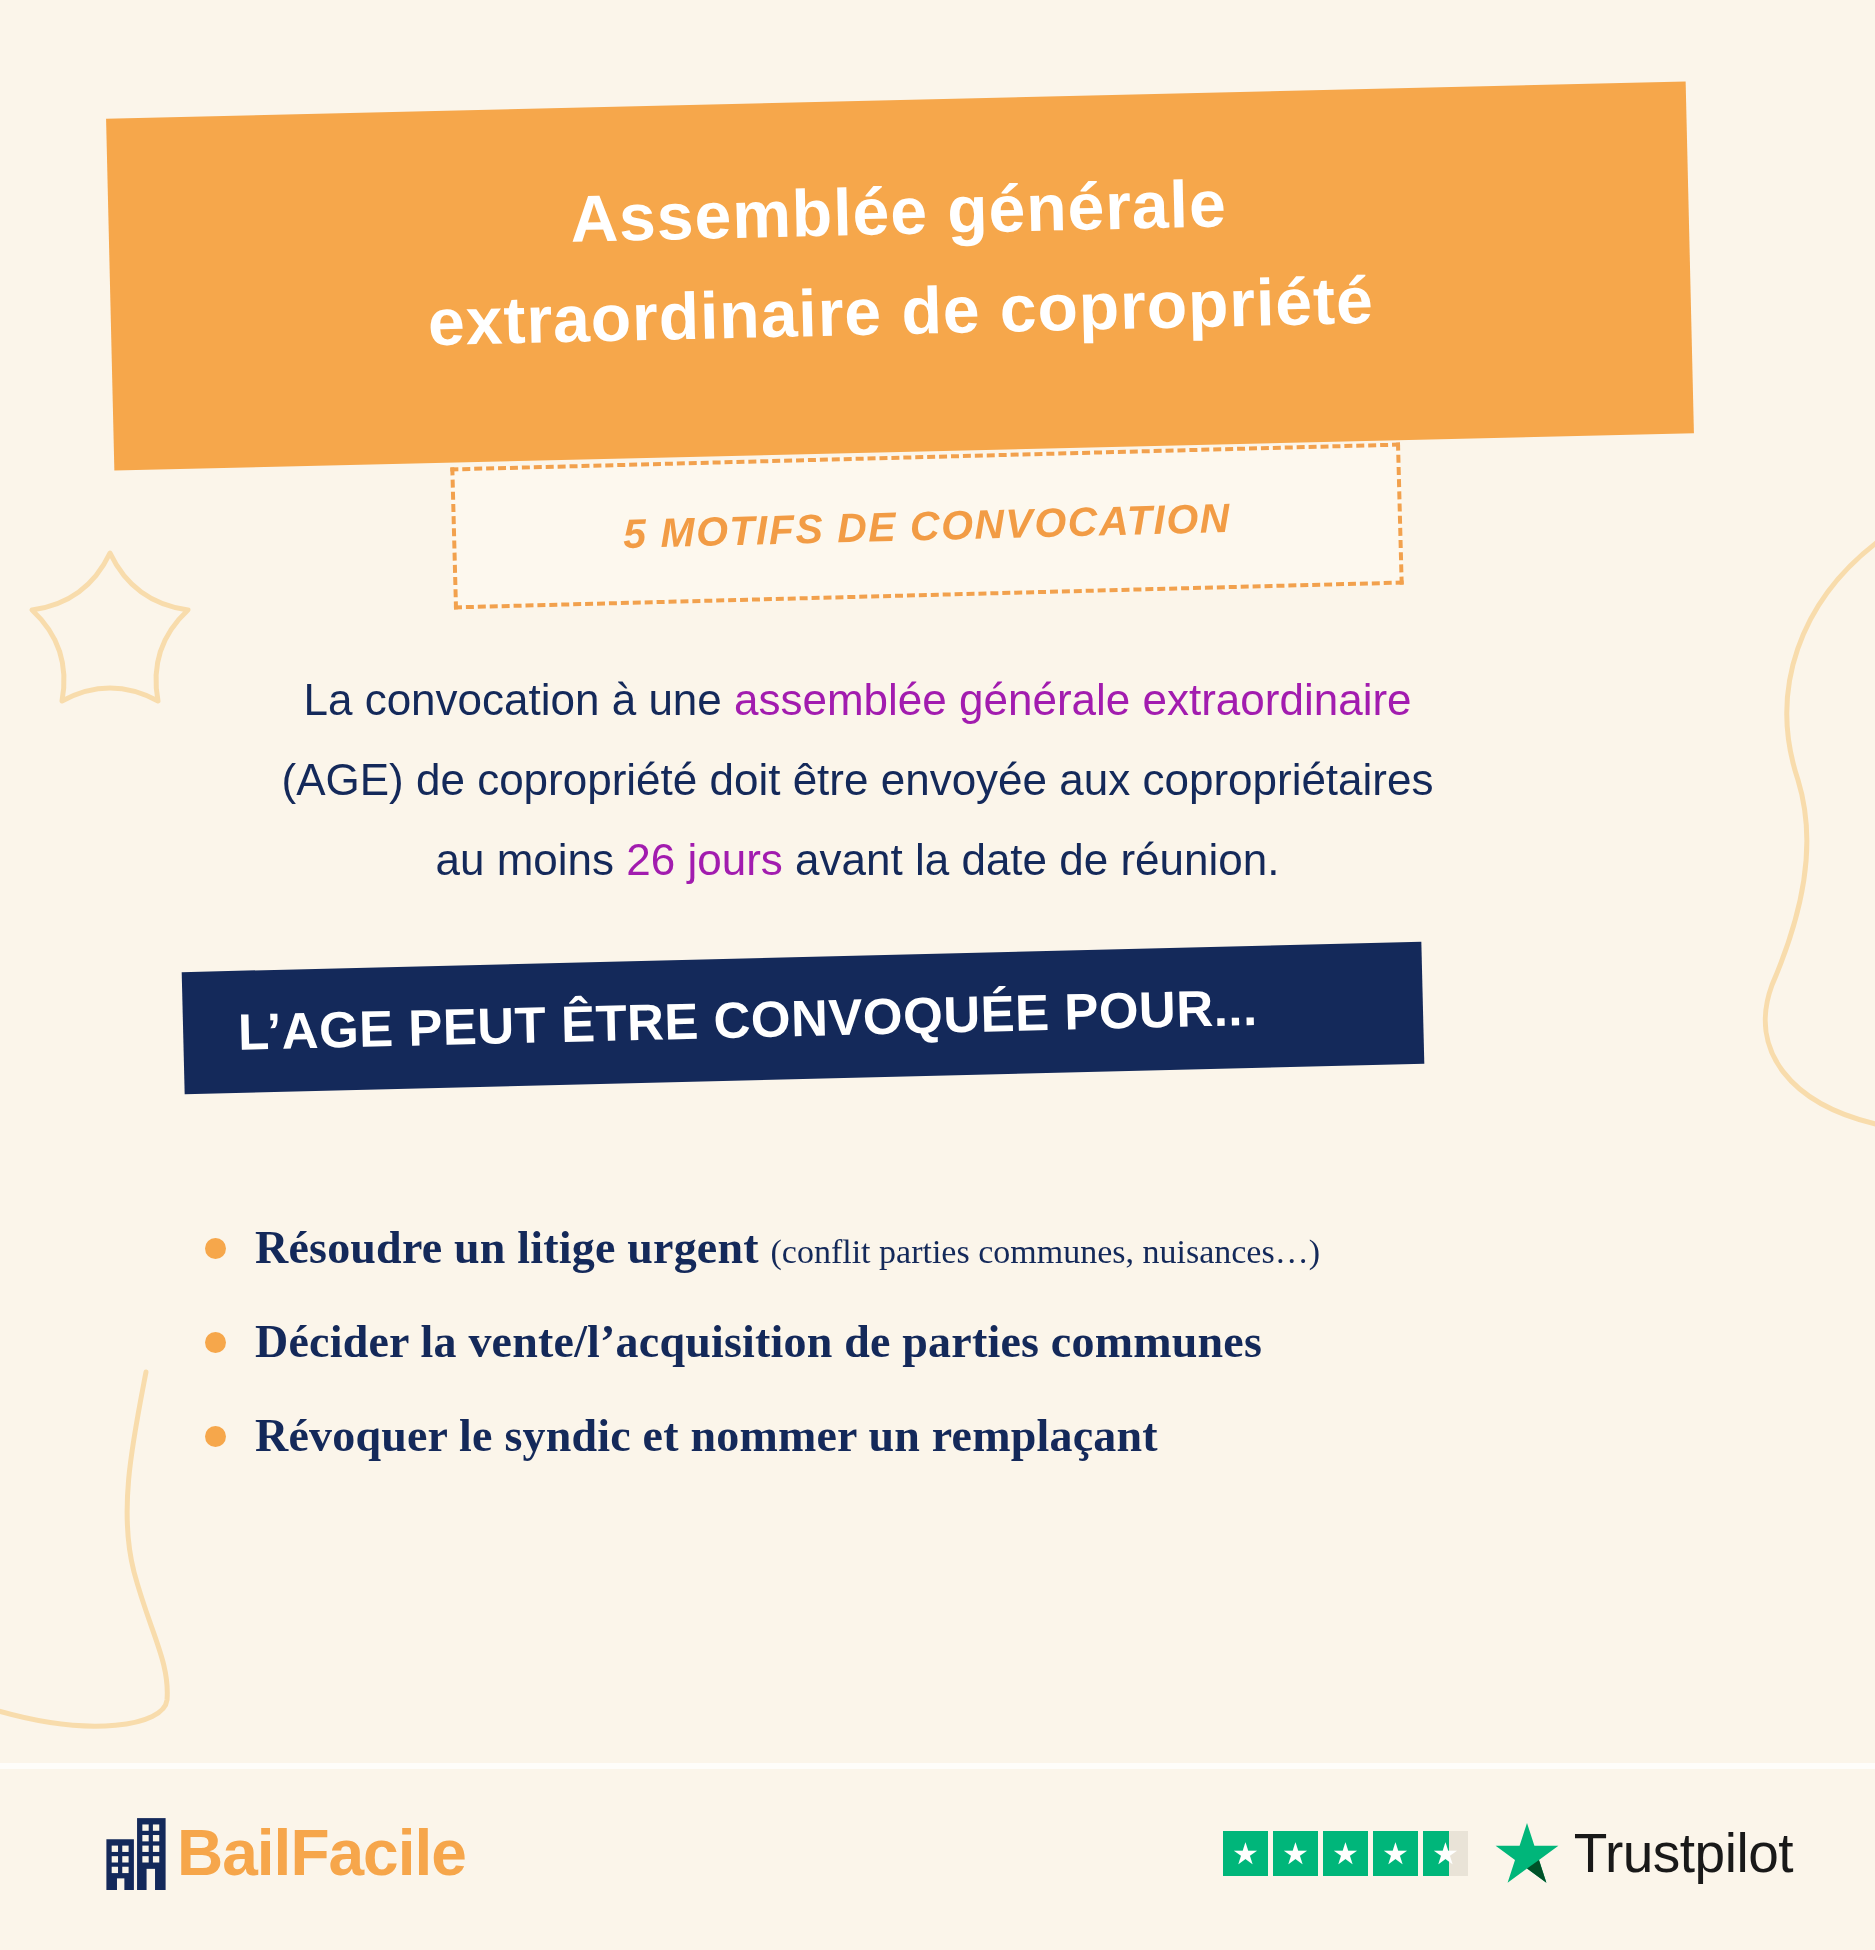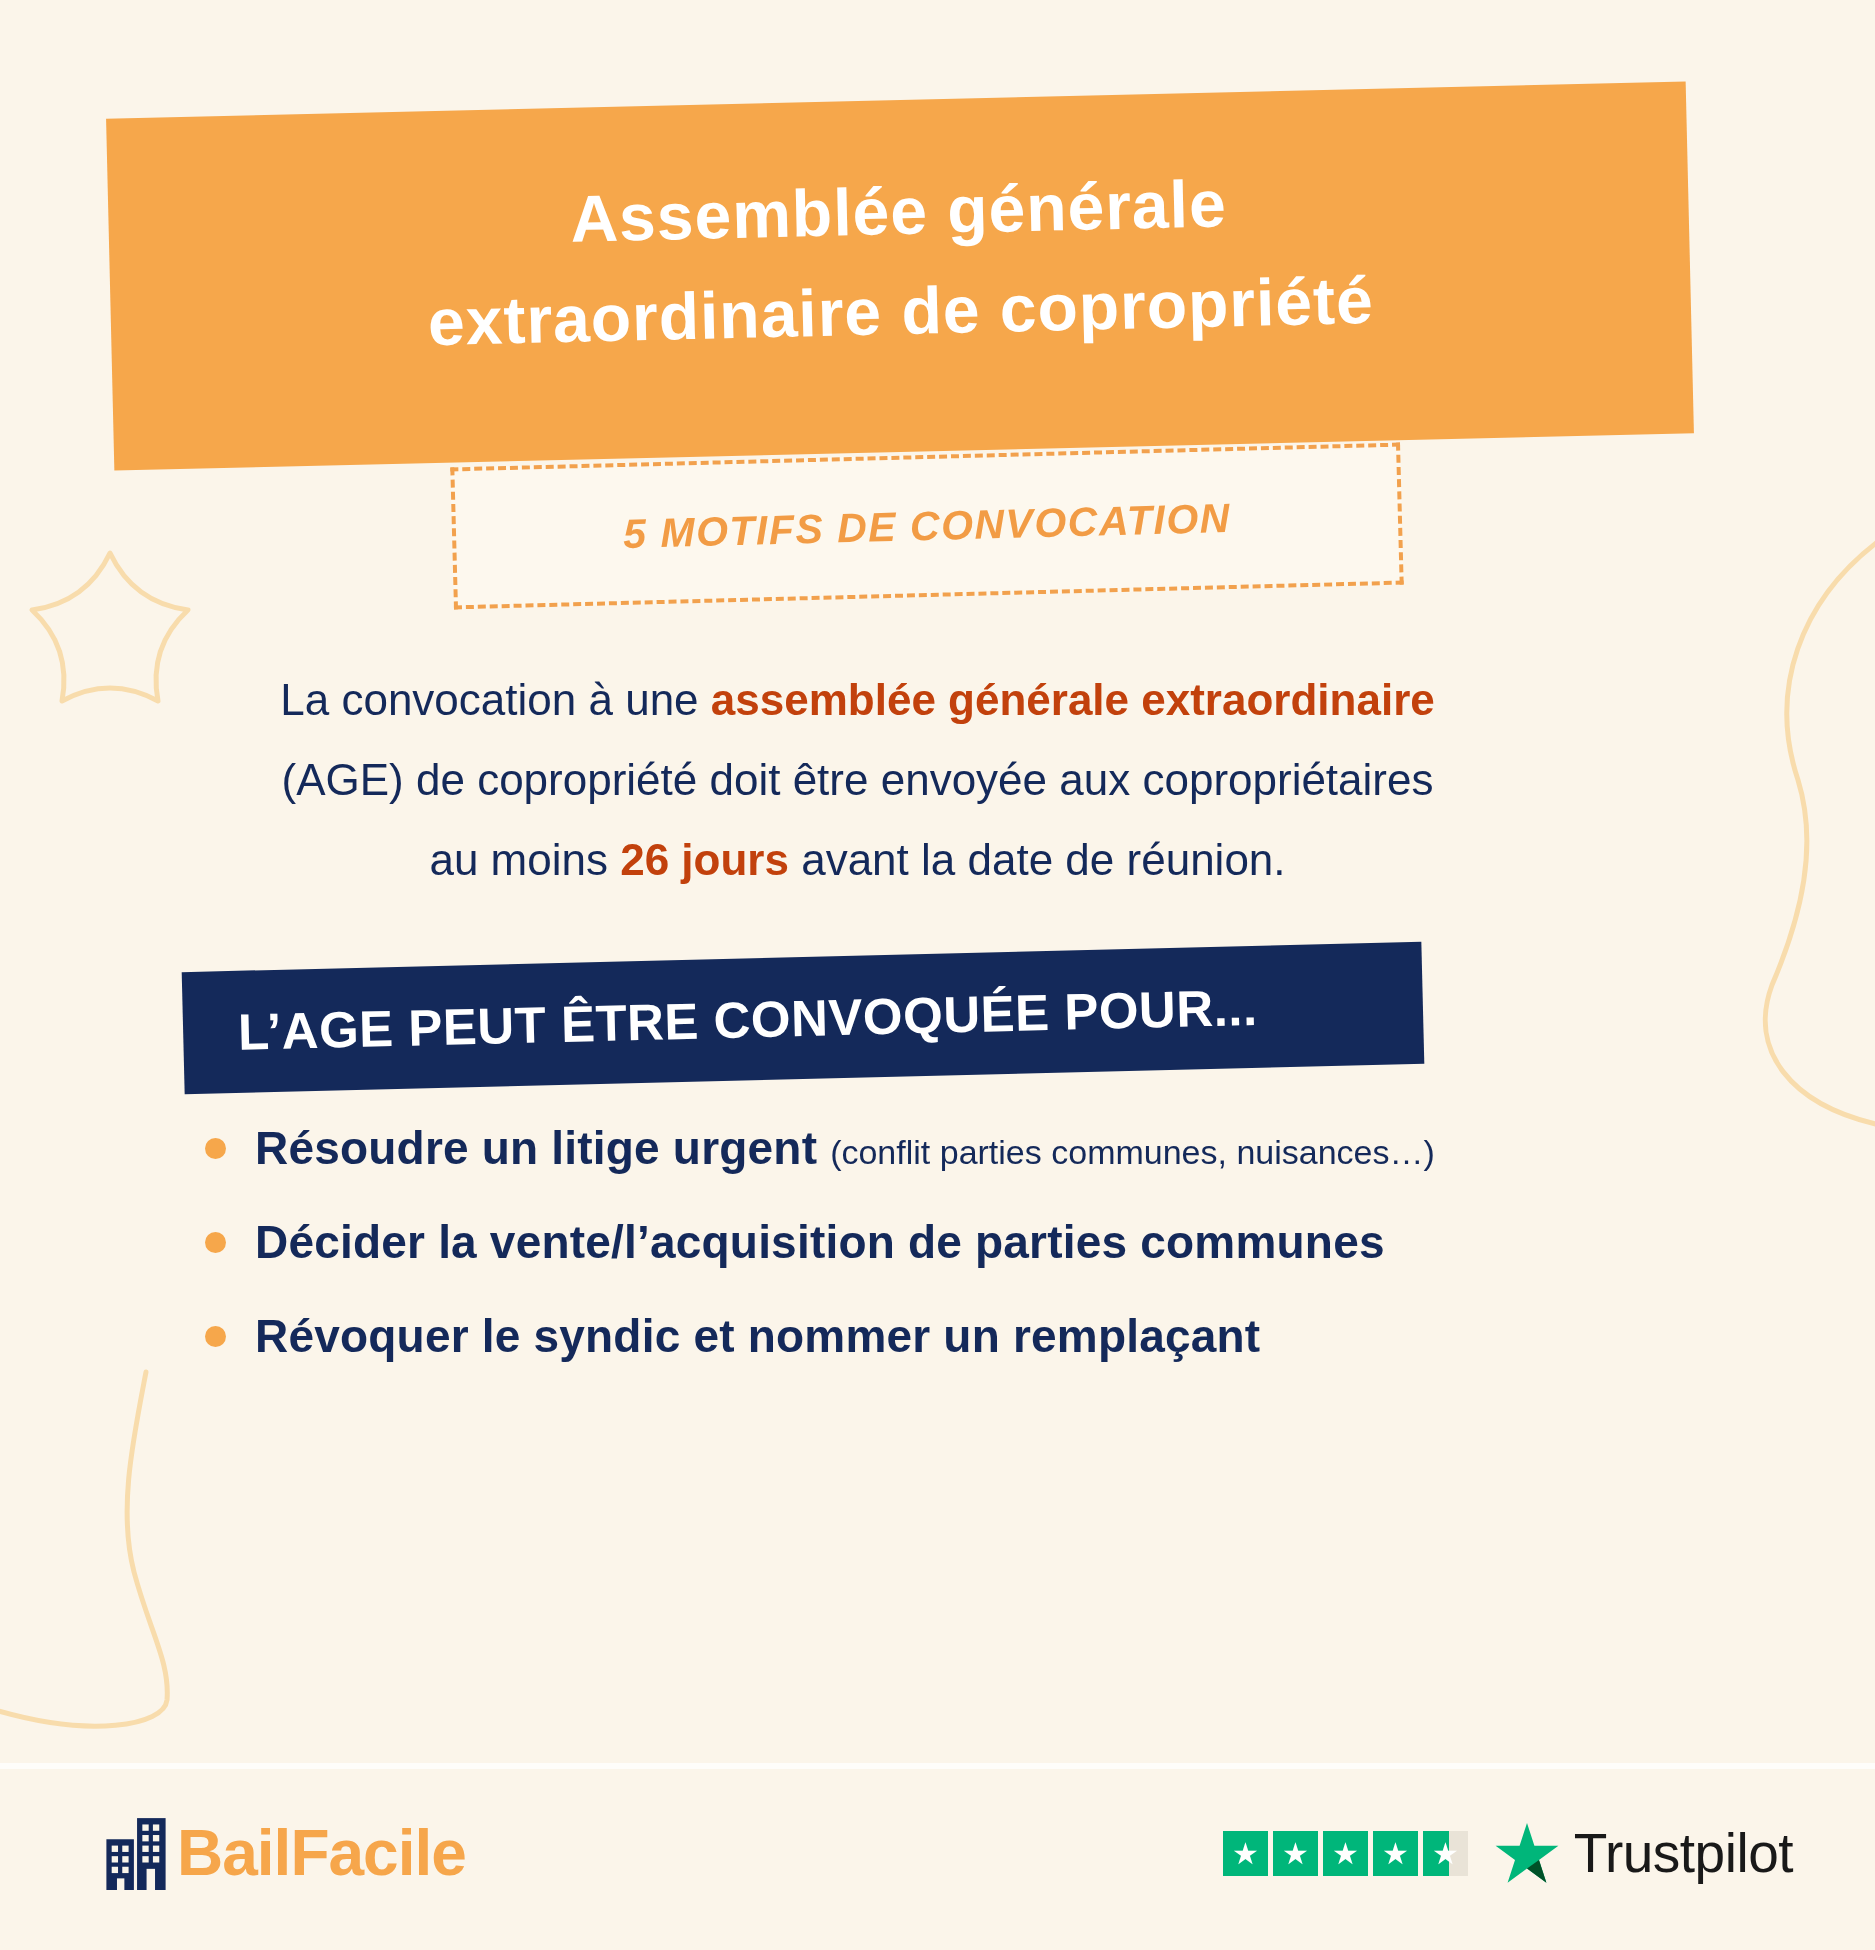--- a/index.html
+++ b/index.html
@@ -32,36 +32,36 @@
     color:#F29C45;font-weight:700;font-style:italic;font-size:41px;letter-spacing:1.5px;
     white-space:nowrap;
   }
 
   
   .intro{
     position:absolute;left:120px;top:660px;width:1475px;margin:0;
     text-align:center;font-size:44px;line-height:80px;font-weight:500;color:#14295A;
   }
   .intro .line{display:block;white-space:nowrap;}
-  .intro .hl{color:#c2410c;font-weight:700;}
+  .intro .hl{color:#a21caf;font-weight:400;}
 
   
   .section-banner{
     position:absolute;left:183px;top:957px;width:1240px;height:122px;
     background:#14295A;transform:rotate(-1.4deg);
     display:flex;align-items:center;
   }
   .section-banner span{
     color:#FFFFFF;font-weight:700;font-size:51px;letter-spacing:0.5px;
     padding-left:55px;white-space:nowrap;
   }
 
   
   ul.bullets{
-    position:absolute;left:205px;top:1103px;width:1430px;margin:0;padding:0;list-style:none;
+    position:absolute;left:205px;top:1203px;width:1430px;margin:0;padding:0;list-style:none;font-family:Liberation Serif, serif;
   }
   ul.bullets li{
     position:relative;padding-left:50px;padding-right:50px;
     font-size:46px;line-height:90px;font-weight:700;color:#14295A;letter-spacing:0.2px;
   }
   ul.bullets li::before{
     content:"";position:absolute;left:0;top:35px;width:21px;height:21px;border-radius:50%;
     background:#F6A74B;
   }
   ul.bullets .n{font-size:34px;font-weight:400;letter-spacing:0;}

